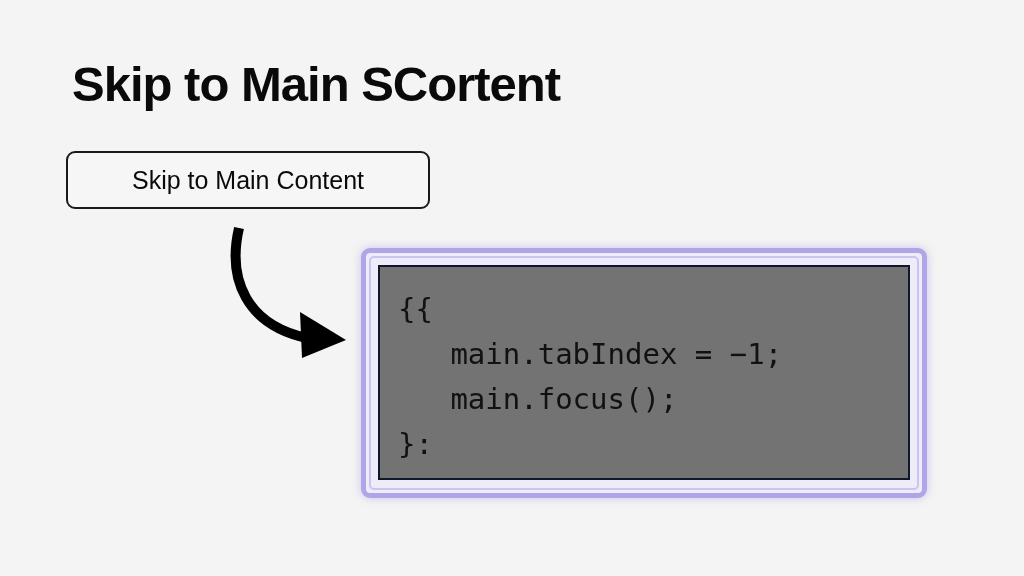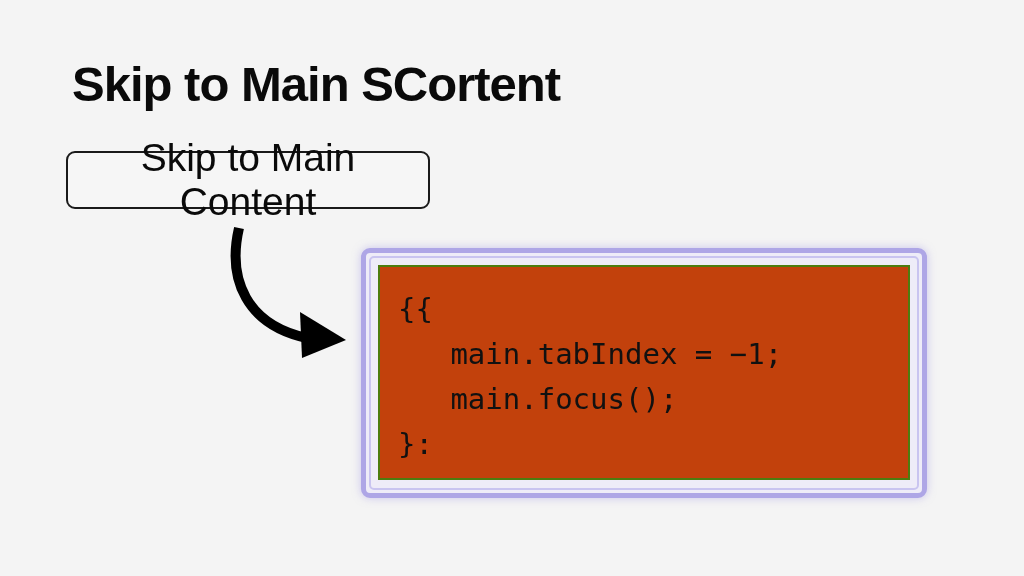--- a/index.html
+++ b/index.html
@@ -12,38 +12,38 @@
       position: absolute; left: 72px; top: 56px;
       font-size: 49px; font-weight: bold; color: #0a0a0a;
       letter-spacing: -1px; white-space: nowrap; margin: 0;
     }
     .skip-btn {
       position: absolute; left: 66px; top: 151px;
       width: 364px; height: 58px; box-sizing: border-box;
       border: 2px solid #1a1a1a; border-radius: 9px;
       background: #f6f6f6;
       display: flex; align-items: center; justify-content: center;
-      font-size: 39px; color: #0a0a0a; cursor: pointer;
+      font-size: 25px; color: #0a0a0a; cursor: pointer;
       padding: 0; font-family: "Liberation Sans", sans-serif;
     }
     .arrow { position: absolute; left: 222px; top: 220px; }
     .code-frame {
       position: absolute; left: 361px; top: 248px;
       width: 566px; height: 250px; box-sizing: border-box;
       border: 5px solid #aea6e6; border-radius: 9px;
       background: #eeecf8;
       box-shadow: 0 0 8px rgba(160,150,230,0.5);
     }
     .code-frame::before {
       content: ""; position: absolute; left: 3px; top: 3px; right: 3px; bottom: 3px;
       border: 2px solid #c9c4f0; border-radius: 5px;
     }
     .code-panel {
       position: absolute; left: 12px; top: 12px; right: 12px; bottom: 13px;
-      background: #c2410c; border: 2px solid #4d7c0f; text-decoration: underline;
+      background: #737373; border: 2px solid #0f172a; text-decoration: underline;
     }
     .code {
       position: absolute; left: 18px; top: 20px; margin: 0;
       font-family: "DejaVu Sans Mono", monospace; font-size: 29px;
       line-height: 45px; color: #111; white-space: pre;
     }
   </style>
 </head>
 <body>
 

